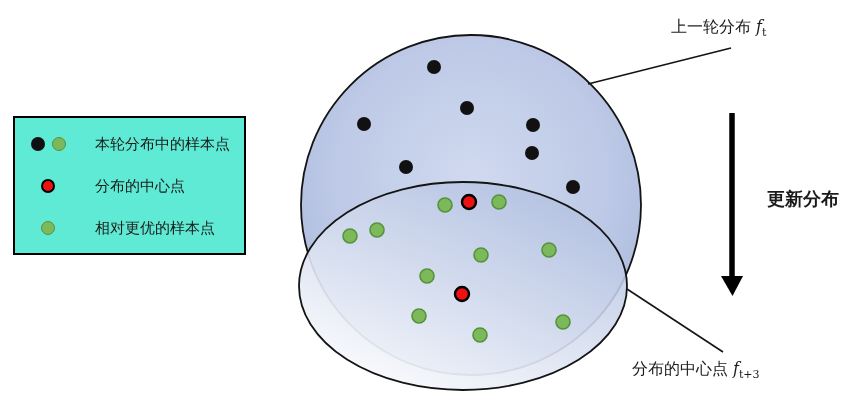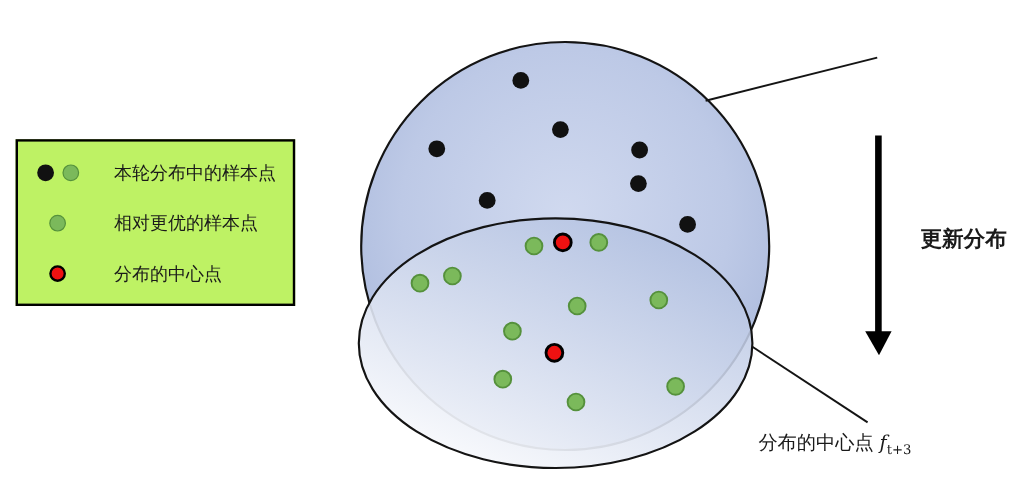--- a/index.html
+++ b/index.html
@@ -25,21 +25,21 @@
   .dot-green { fill: var(--green-dot, #7bb95b); stroke: var(--green-dot-border, #55913c); stroke-width: 1.6; }
   .dot-red   { fill: var(--red-dot, #ee1111); stroke: var(--red-dot-border, #000); stroke-width: 2.4; }
 
   
   .legend-box {
     position: absolute;
     left: 13px; top: 116px;
     width: 233px; height: 139px;
     border: 2px solid #000;
     box-sizing: border-box;
-    background: #bef264;
+    background: #5eead4;
     padding-top: 5px;
   }
   .legend-row { height: 42px; display: flex; align-items: center; }
   .dotcol { width: 66px; display: flex; justify-content: center; align-items: center; gap: 7px; }
   .dot {
     width: 14px; height: 14px; border-radius: 50%;
     box-sizing: border-box; display: inline-block; flex: 0 0 auto;
   }
   .dot.black { background: var(--black-dot, #111); }
   .dot.green { background: var(--green-dot, #7bb95b); border: 1.5px solid var(--green-dot-border, #55913c); }
@@ -115,32 +115,35 @@
   <div class="legend-box">
     <div class="legend-row">
       <span class="dotcol">
         <span class="dot black"></span>
         <span class="dot green"></span>
       </span>
       <span class="legend-label">本轮分布中的样本点</span>
     </div>
     <div class="legend-row">
       <span class="dotcol">
+        <span class="dot red"></span>
+      </span>
+      <span class="legend-label">分布的中心点</span>
+    </div>
+    <div class="legend-row">
+      <span class="dotcol">
         <span class="dot green"></span>
       </span>
       <span class="legend-label">相对更优的样本点</span>
     </div>
-    <div class="legend-row">
-      <span class="dotcol">
-        <span class="dot red"></span>
-      </span>
-      <span class="legend-label">分布的中心点</span>
-    </div>
   </div>
 
+  <div class="anno" id="prev-label">
+    <span>上一轮分布</span><i class="mathf">f</i><sub>t</sub>
+  </div>
 
   <div class="anno" id="update-label">
     <span>更新分布</span>
   </div>
 
   <div class="anno" id="next-label">
     <span>分布的中心点</span><i class="mathf">f</i><sub>t+3</sub>
   </div>
 
 </div>

